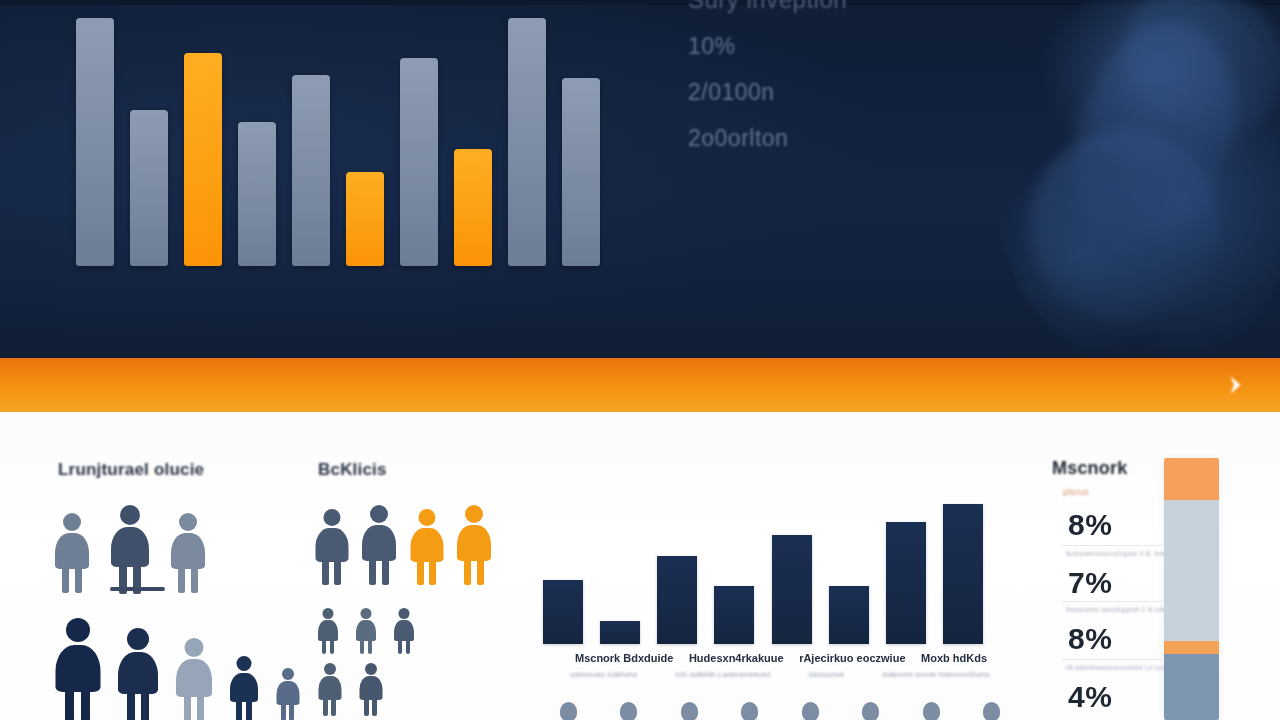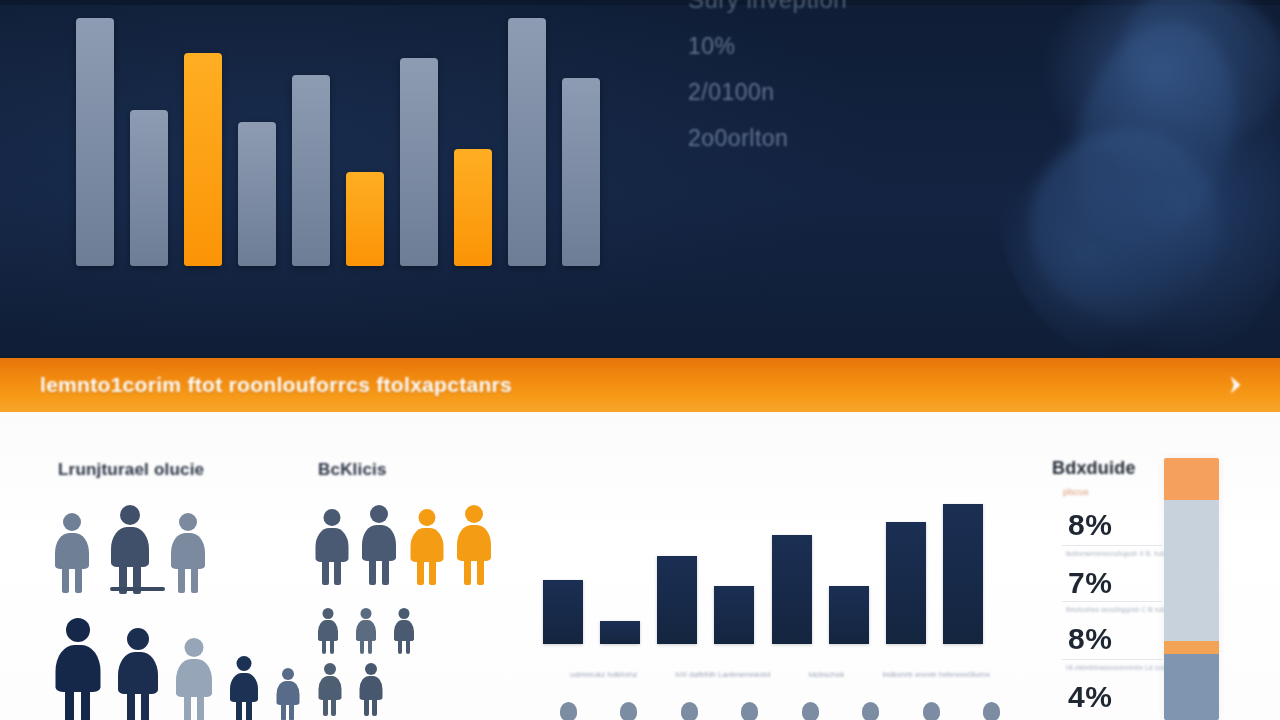--- a/index.html
+++ b/index.html
@@ -368,21 +368,20 @@
         <div class="hero-bar-slot">
           <div class="hero-bar gray" style="height: 100%;"></div>
         </div>
         <div class="hero-bar-slot">
           <div class="hero-bar gray" style="height: 76%;"></div>
         </div>
       </div>
   </div>
 
   <div class="banner">
-    <div class="banner-text">lemnto1corim ftot roonlouforrcs ftolxapctanrs</div>
     <div class="banner-arrow">
       <svg viewBox="0 0 24 24" width="26" height="26" aria-hidden="true">
         <path d="M8 4 L17 12 L8 20 L11 12 Z" fill="#ffffff"></path>
       </svg>
     </div>
   </div>
 
   <div class="panel">
     
   </div>
@@ -509,38 +508,44 @@
   <div class="midchart" id="mid-chart">
       <div class="mid-bar" style="height: 42%; background: linear-gradient(rgb(27, 47, 84) 0%, rgb(20, 37, 63) 100%);"></div>
       <div class="mid-bar" style="height: 15%; background: linear-gradient(rgb(27, 47, 84) 0%, rgb(20, 37, 63) 100%);"></div>
       <div class="mid-bar" style="height: 58%; background: linear-gradient(rgb(27, 47, 84) 0%, rgb(20, 37, 63) 100%);"></div>
       <div class="mid-bar" style="height: 38%; background: linear-gradient(rgb(27, 47, 84) 0%, rgb(20, 37, 63) 100%);"></div>
       <div class="mid-bar" style="height: 72%; background: linear-gradient(rgb(27, 47, 84) 0%, rgb(20, 37, 63) 100%);"></div>
       <div class="mid-bar" style="height: 38%; background: linear-gradient(rgb(27, 47, 84) 0%, rgb(20, 37, 63) 100%);"></div>
       <div class="mid-bar" style="height: 80%; background: linear-gradient(rgb(27, 47, 84) 0%, rgb(20, 37, 63) 100%);"></div>
       <div class="mid-bar" style="height: 92%; background: linear-gradient(rgb(27, 47, 84) 0%, rgb(20, 37, 63) 100%);"></div>
     </div>
+  <div class="mid-labels" id="mid-labels">
+      <span>Mscnork Bdxduide</span>
+      <span>Hudesxn4rkakuue</span>
+      <span>rAjecirkuo eoczwiue</span>
+      <span>Moxb hdKds</span>
+    </div>
   <div class="mid-sublabels" id="mid-sublabels">
       <span>udmnrukz  hdkhxhz</span>
       <span>hXi dafbfdh  Lanbnemnkxtd</span>
       <span>tdcbschxk</span>
       <span>lndkxnrb xnnxtr hxbnxxx0lurnx</span>
     </div>
   <div class="mid-dots" id="mid-dots">
       <div class="mid-dot"></div>
       <div class="mid-dot"></div>
       <div class="mid-dot"></div>
       <div class="mid-dot"></div>
       <div class="mid-dot"></div>
       <div class="mid-dot"></div>
       <div class="mid-dot"></div>
       <div class="mid-dot"></div>
     </div>
 
-  <div class="metrics-title">Bdxduide</div>
+  <div class="metrics-title">Mscnork</div>
   <div class="metrics-sub">plscus</div>
   <div id="metrics-list">
       <div class="metric-val" style="top: 508px;">8%</div>
       <div class="metric-div" style="top: 545px;"></div>
       <div class="metric-cap" style="top: 550px;">lkzbxnwmxnxcnzbqsxb X B.  fuxl</div>
       <div class="metric-val" style="top: 566px;">7%</div>
       <div class="metric-div" style="top: 601px;"></div>
       <div class="metric-cap" style="top: 606px;">fimctoxhxs wcxzbqqzxb C B  rulx</div>
       <div class="metric-val" style="top: 622px;">8%</div>
       <div class="metric-div" style="top: 659px;"></div>

